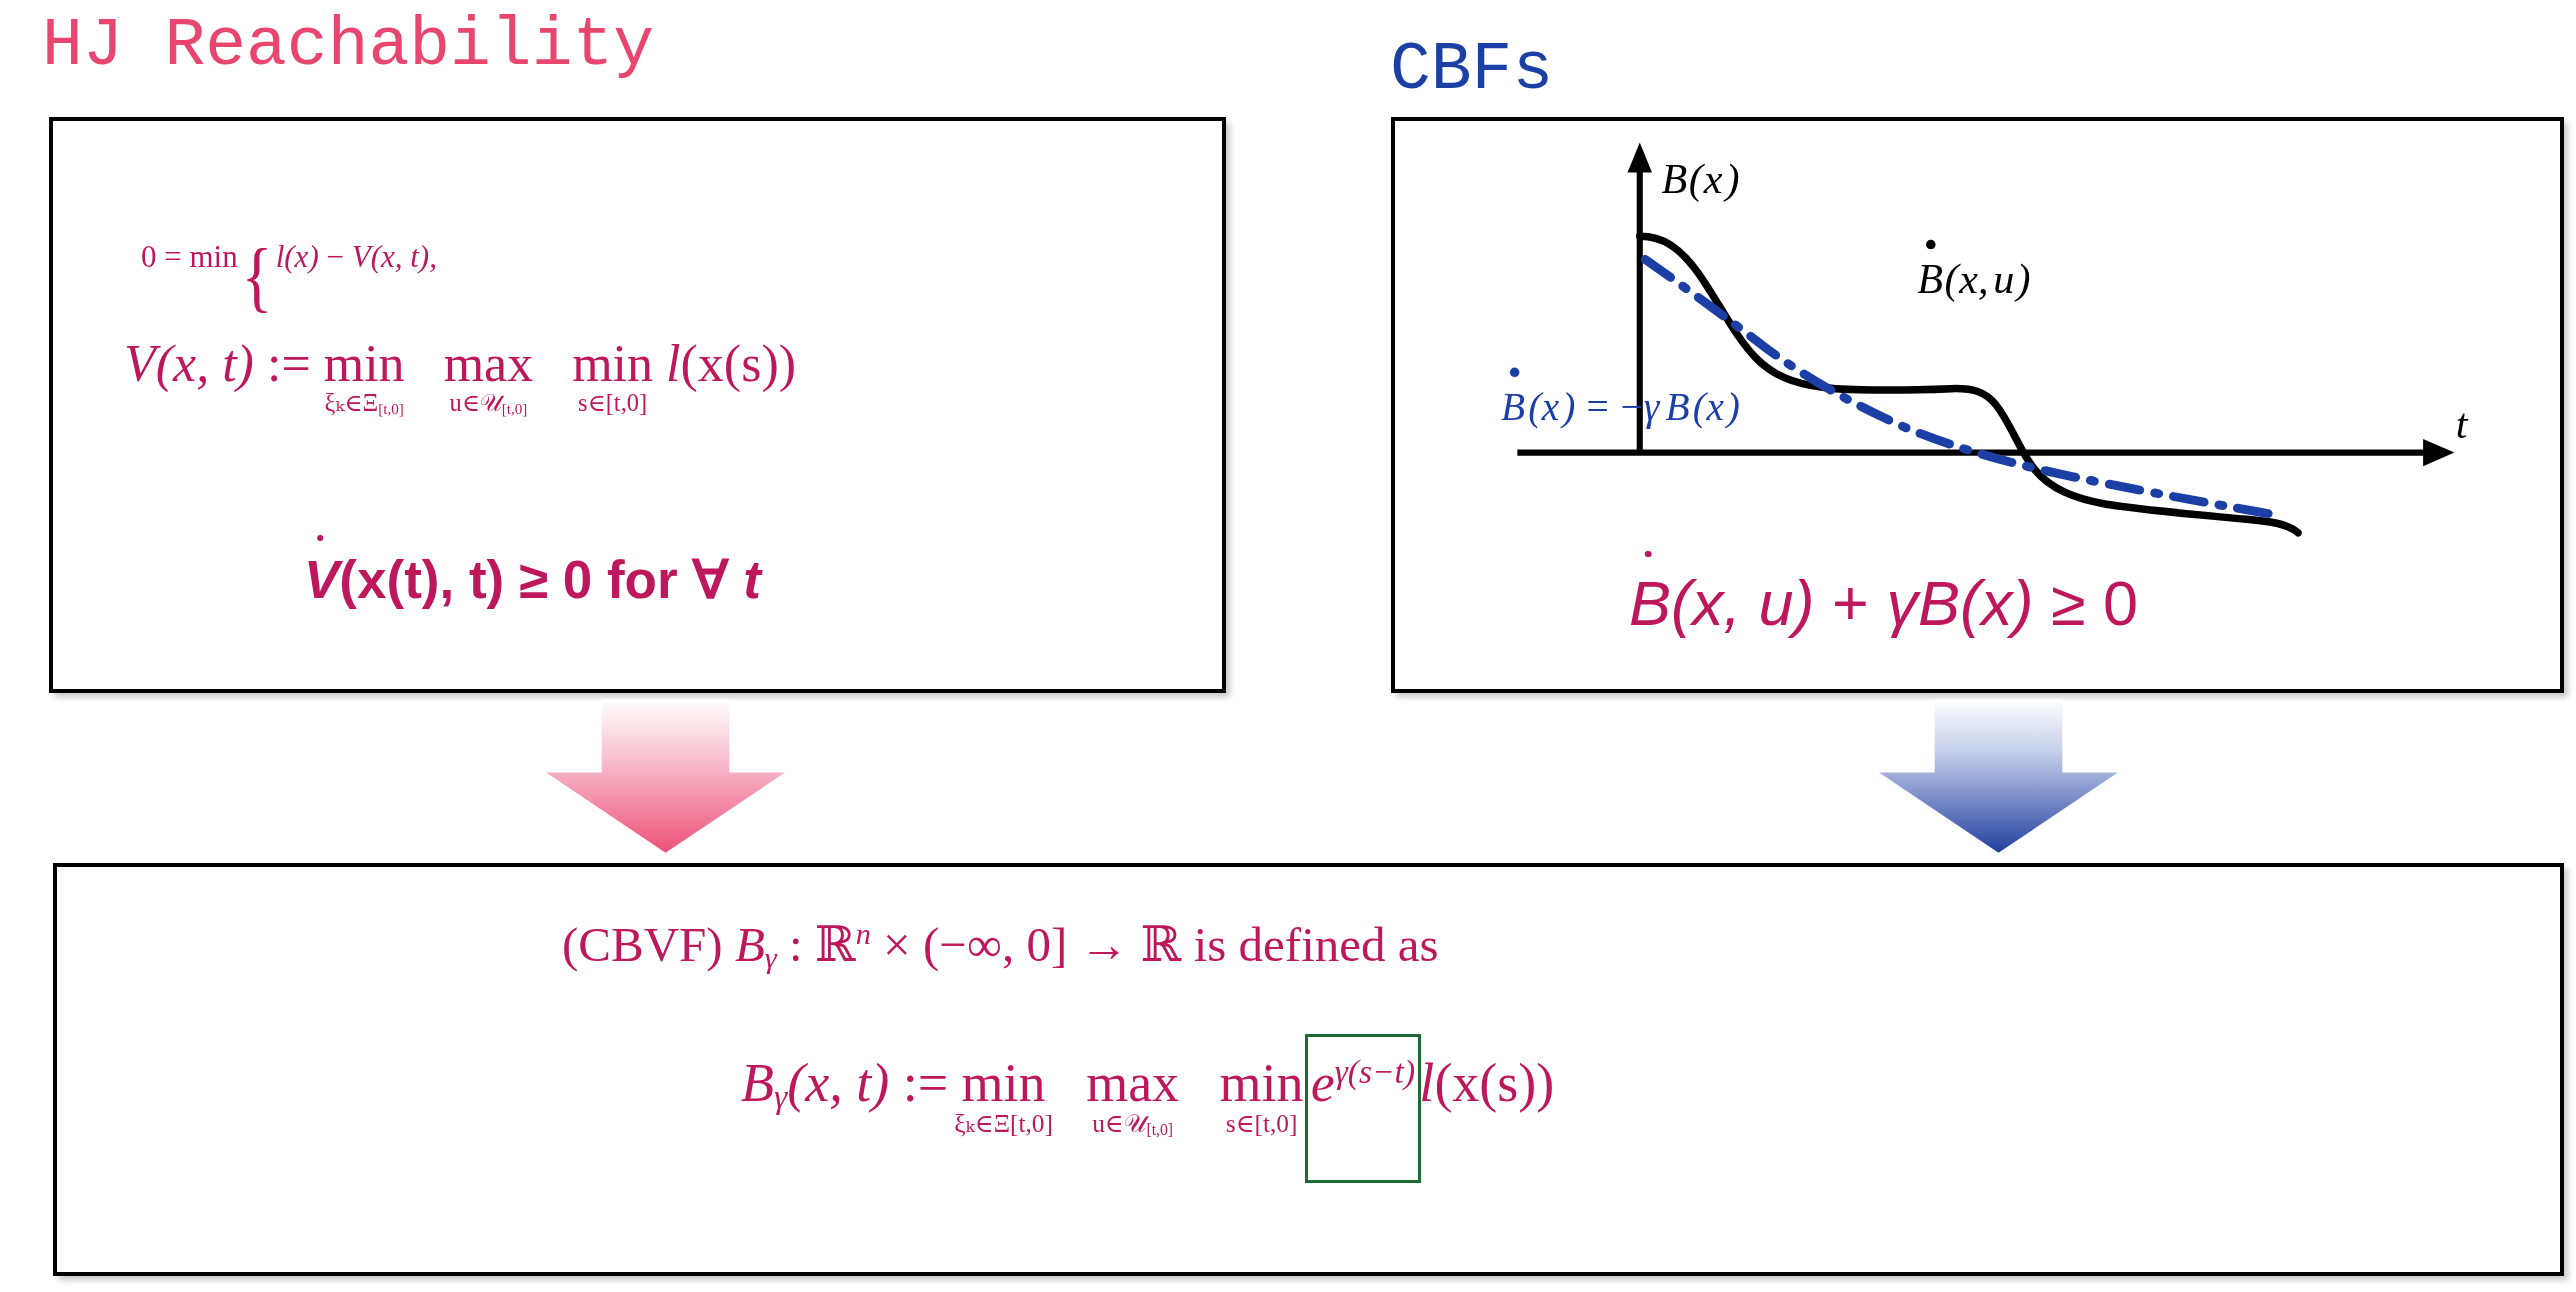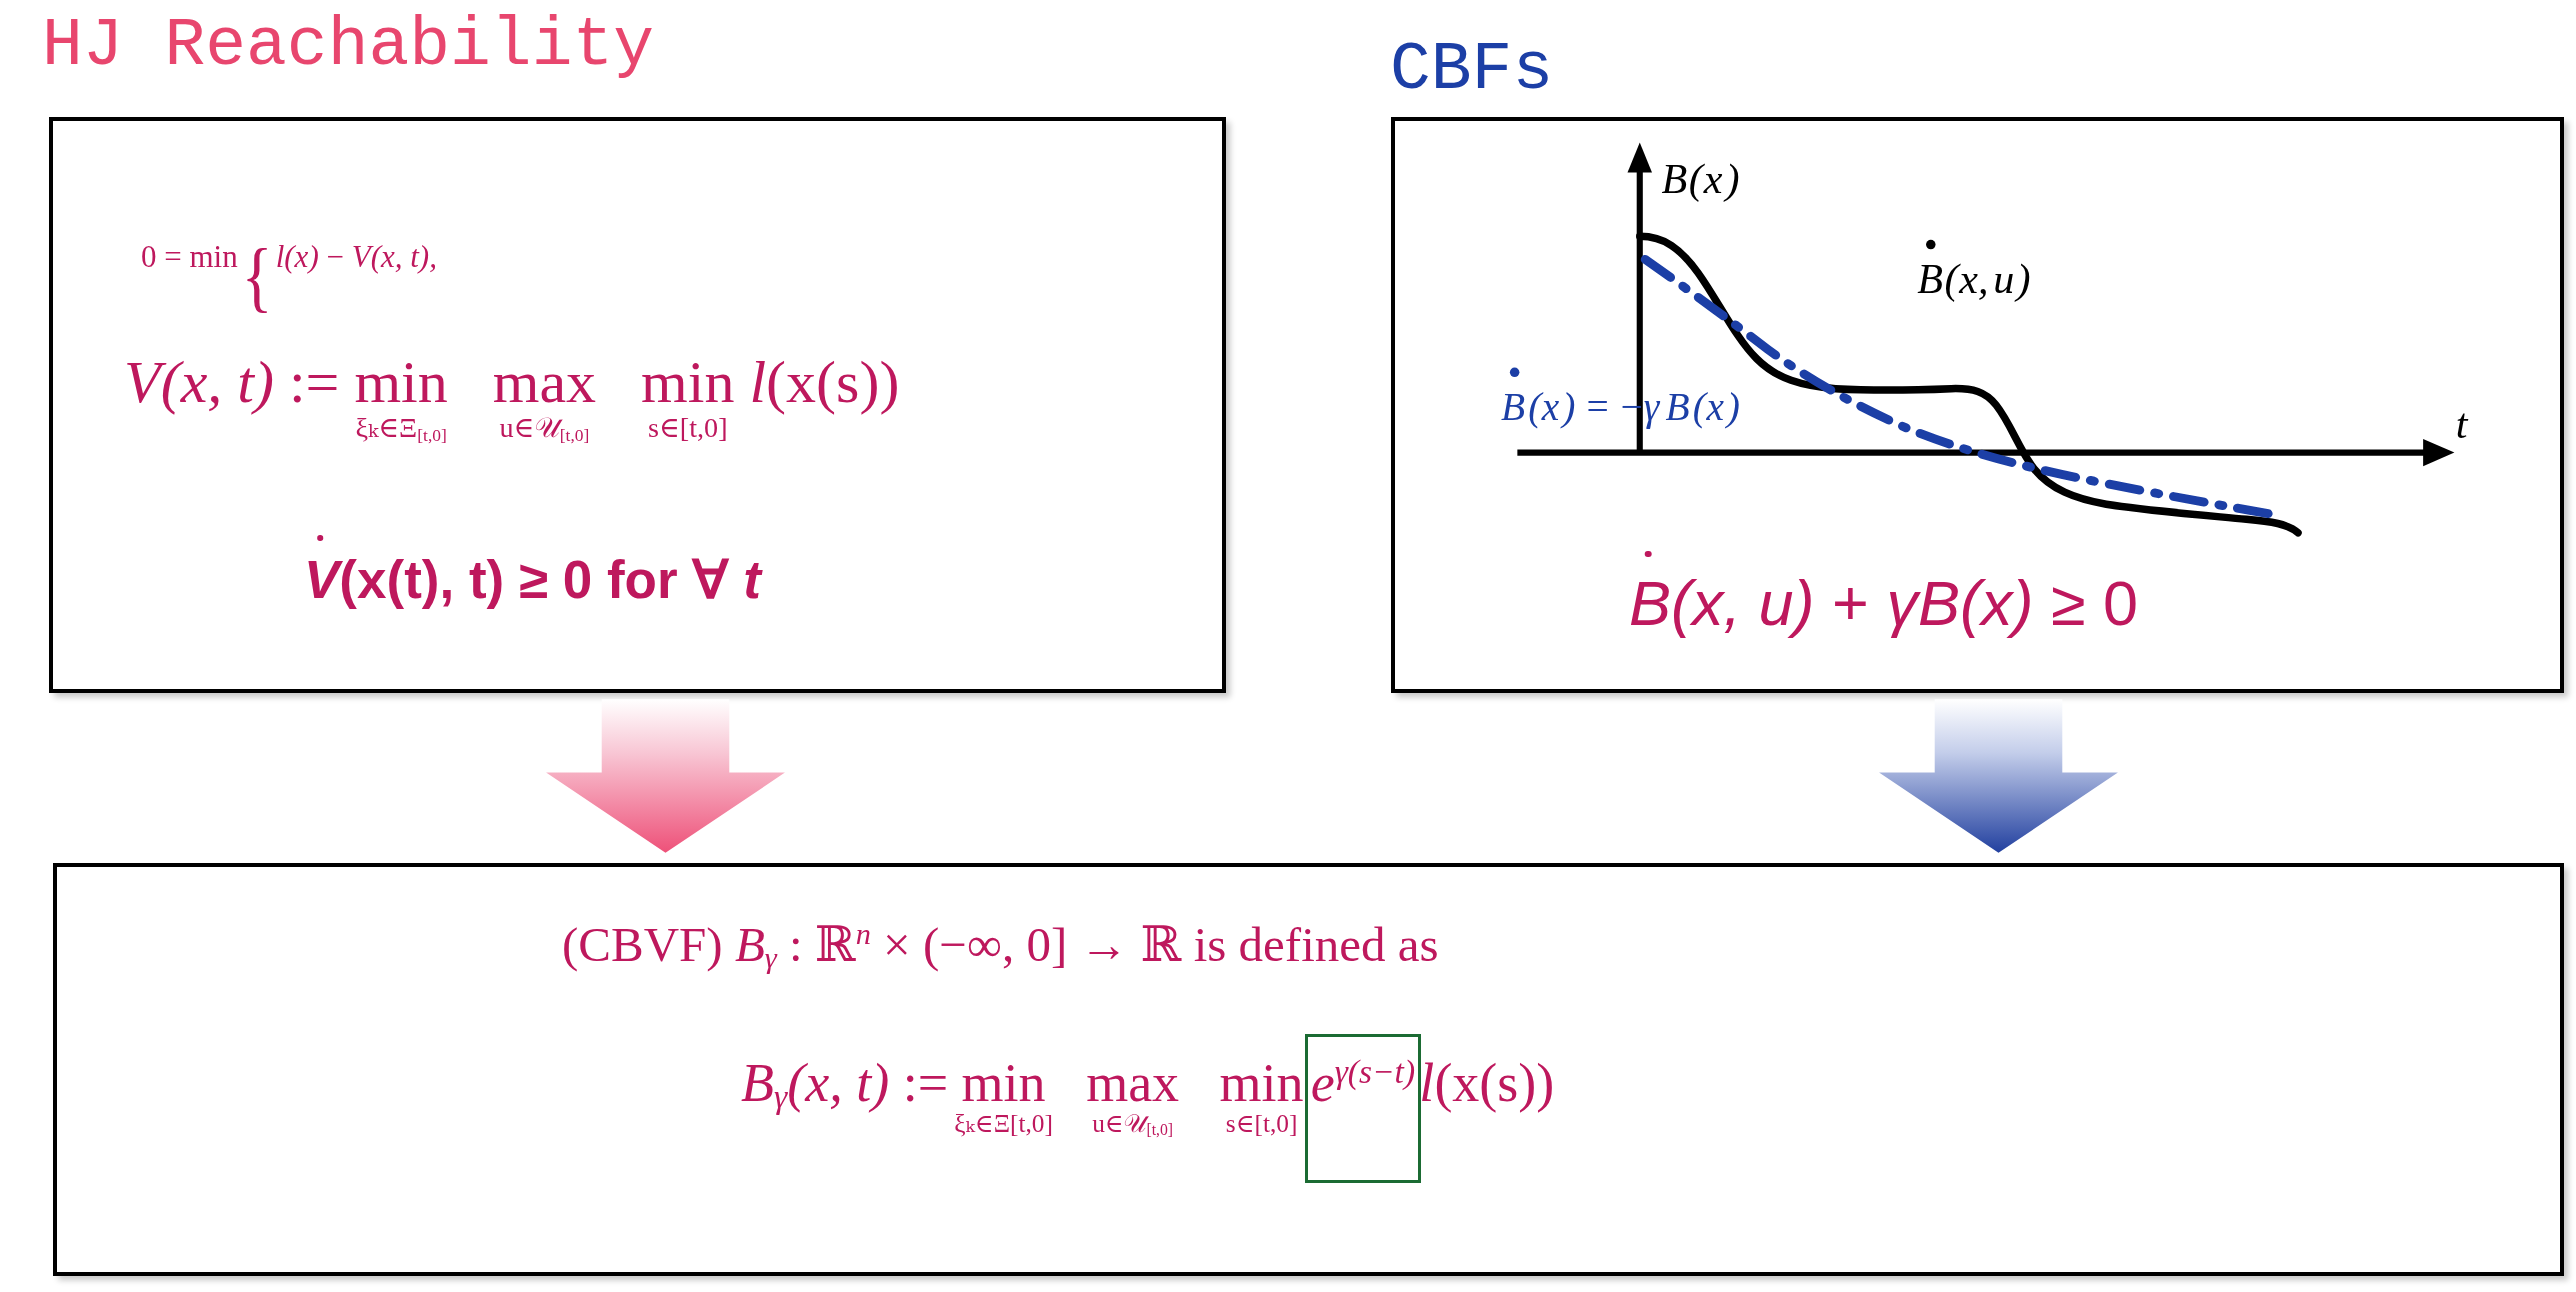--- a/index.html
+++ b/index.html
@@ -47,21 +47,21 @@
   .mi { font-style: italic; }
   .mup { font-style: normal; }     
 
   
   .uop {
     display: inline-block;
     vertical-align: baseline;
     text-align: center;
     position: relative;
   }
-  .uop > .op-name { display: block; font-style: normal; margin-top: 32px; }
+  .uop > .op-name { display: block; font-style: normal; }
   .uop > .op-sub  {
     display: block;
     font-size: 0.47em;
     line-height: 1;
     margin-top: -0.10em;
     position: absolute;
     left: 50%;
     transform: translateX(-50%);
     white-space: nowrap;
   }
@@ -99,22 +99,22 @@
   }
 
   
   #eq-hj-1 {
     position: absolute;
     left: 141px;  top: 239px;
     font-size: 31px;
   }
   #eq-hj-2 {
     position: absolute;
-    left: 124px;  top: 316px;
-    font-size: 60px;
+    left: 124px;  top: 334px;
+    font-size: 52px;
   }
   #eq-hj-3 {
     position: absolute;
     left: 304px;  top: 549px;
     font-size: 53px;
     font-family: "Liberation Sans", sans-serif;
     font-weight: 700;
   }
 
   

